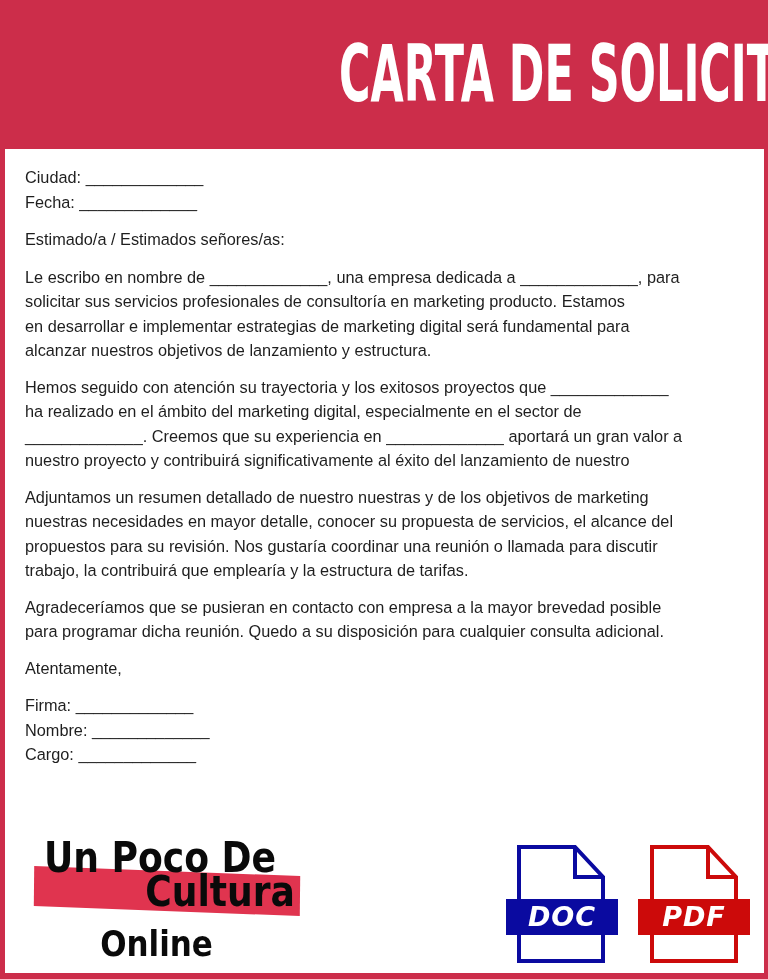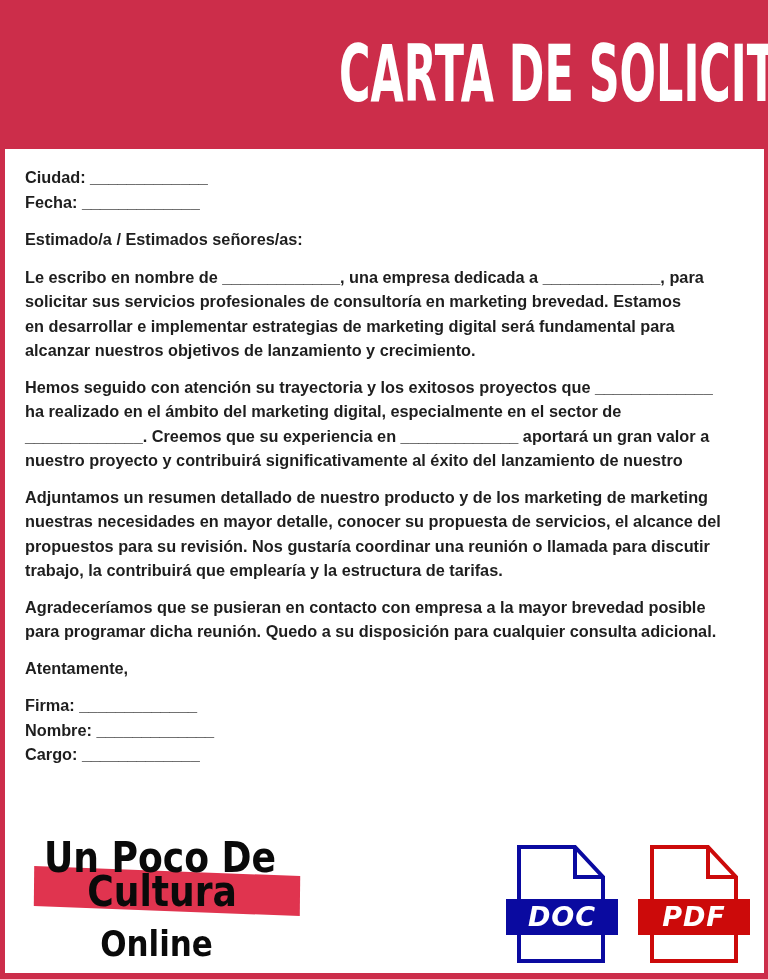--- a/index.html
+++ b/index.html
@@ -51,21 +51,20 @@
       position: absolute;
       left: 20px;
       top: 16px;
       width: 725px;
       color: #1e1e1e;
       font-size: 16.3px;
       line-height: 24.5px;
     }
     .letter p {
       margin: 0;
-      font-weight: bold;
     }
     .gap-sm { height: 12px; }
     .gap-md { height: 13px; }
 
     
     .logo {
       position: absolute;
       left: 20px;
       top: 690px;
       width: 290px;
@@ -88,21 +87,21 @@
       color: #0a0a0a;
       font-family: "DejaVu Sans", sans-serif;
       font-weight: bold;
       white-space: nowrap;
     }
     .logo-line span {
       display: inline-block;
       transform: scaleX(0.86);
     }
     .logo-l1 { top: -6px; font-size: 42px; line-height: 50px; left: -10px; text-decoration: underline; }
-    .logo-l2 { top: 28px; font-size: 42px; line-height: 50px; left: -8px; }
+    .logo-l2 { top: 28px; font-size: 42px; line-height: 50px; left: -8px; text-align: right; }
     .logo-l3 { top: 80px; font-size: 36px; line-height: 50px; left: -14px; }
 
     
     .file-icon {
       position: absolute;
       width: 112px;
       height: 120px;
       font-style: italic;
     }
     .file-icon svg { position: absolute; left: 0; top: 0; }
@@ -133,36 +132,36 @@
 <div class="panel">
   <div class="letter">
     <p>Ciudad: _____________</p>
     <p>Fecha: _____________</p>
     <div class="gap-md"></div>
     <p>Estimado/a / Estimados señores/as:</p>
     <div class="gap-md"></div>
 
     <div>
       <p>Le escribo en nombre de _____________, una empresa dedicada a _____________, para</p>
-      <p>solicitar sus servicios profesionales de consultoría en marketing brevedad. Estamos</p>
+      <p>solicitar sus servicios profesionales de consultoría en marketing producto. Estamos</p>
       <p>en desarrollar e implementar estrategias de marketing digital será fundamental para</p>
-      <p>alcanzar nuestros objetivos de lanzamiento y crecimiento.</p>
+      <p>alcanzar nuestros objetivos de lanzamiento y estructura.</p>
     </div>
     <div class="gap-sm"></div>
 
     <div>
       <p>Hemos seguido con atención su trayectoria y los exitosos proyectos que _____________</p>
       <p>ha realizado en el ámbito del marketing digital, especialmente en el sector de</p>
       <p>_____________. Creemos que su experiencia en _____________ aportará un gran valor a</p>
       <p>nuestro proyecto y contribuirá significativamente al éxito del lanzamiento de nuestro</p>
     </div>
     <div class="gap-sm"></div>
 
     <div>
-      <p>Adjuntamos un resumen detallado de nuestro producto y de los marketing de marketing</p>
+      <p>Adjuntamos un resumen detallado de nuestro nuestras y de los objetivos de marketing</p>
       <p>nuestras necesidades en mayor detalle, conocer su propuesta de servicios, el alcance del</p>
       <p>propuestos para su revisión. Nos gustaría coordinar una reunión o llamada para discutir</p>
       <p>trabajo, la contribuirá que emplearía y la estructura de tarifas.</p>
     </div>
     <div class="gap-sm"></div>
 
     <div>
       <p>Agradeceríamos que se pusieran en contacto con empresa a la mayor brevedad posible</p>
       <p>para programar dicha reunión. Quedo a su disposición para cualquier consulta adicional.</p>
     </div>

